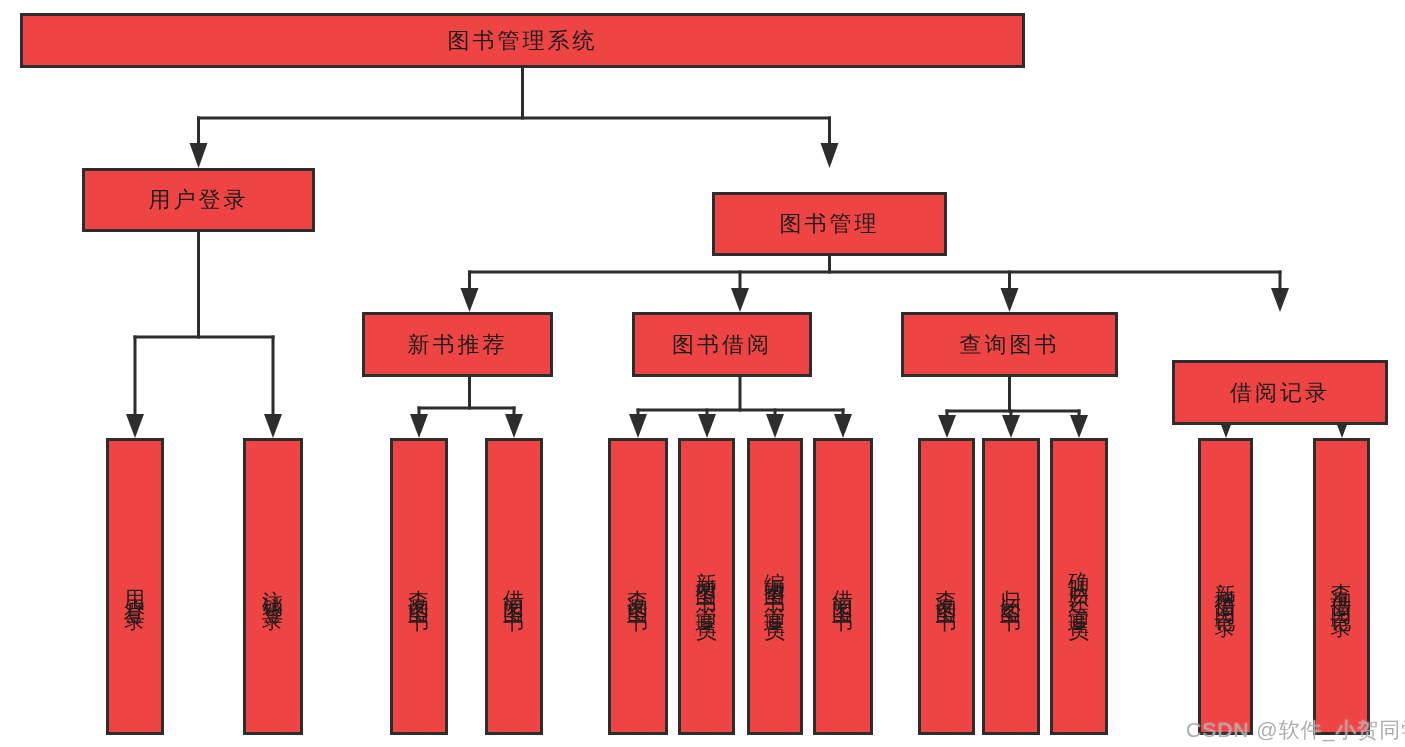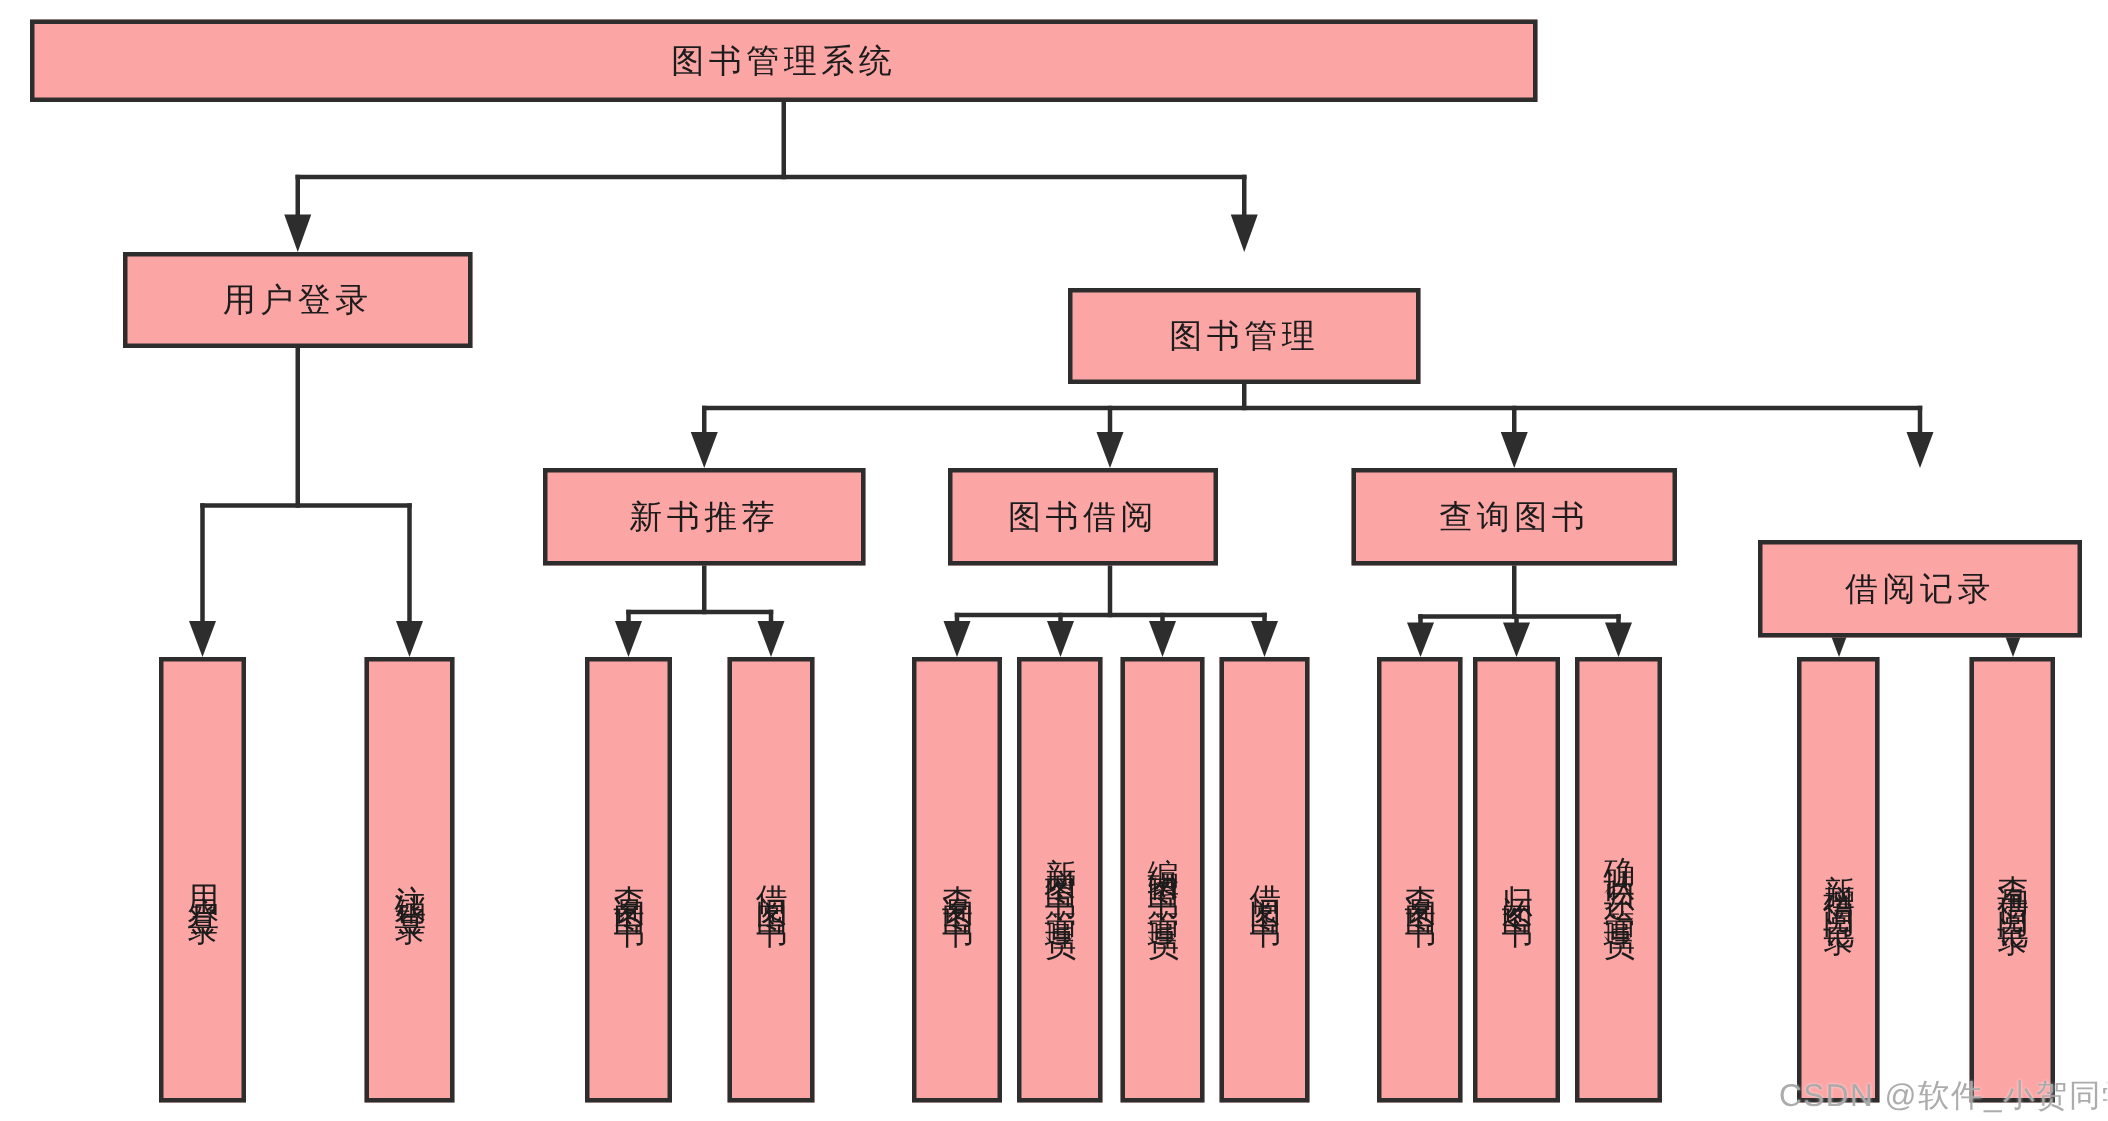--- a/index.html
+++ b/index.html
@@ -13,21 +13,21 @@
   }
   #connectors {
     position: absolute;
     left: 0; top: 0;
     width: 1405px; height: 747px;
   }
   .node {
     position: absolute;
     box-sizing: border-box;
     border: 3px solid #2d2d2d;
-    background: #fca5a5;
+    background: #ef4444;
     display: flex;
     align-items: center;
     justify-content: center;
     color: #1c1c1c;
   }
   .hnode {
     font-size: 22px;
     letter-spacing: 3px;
     white-space: nowrap;
   }
@@ -131,21 +131,21 @@
       <line x1="1342" y1="410" x2="1342" y2="416"></line>
       <polygon points="1342,438 1333,414 1351,414" stroke="none"></polygon>
     </g>
   </svg>
 
   <div class="node hnode" style="left:20px; top:13px; width:1005px; height:55px;">图书管理系统</div>
 
   <div class="node hnode" style="left:82px; top:168px; width:233px; height:64px;">用户登录</div>
   <div class="node hnode" style="left:712px; top:168px; width:235px; height:64px;margin-top:24px;">图书管理</div>
 
-  <div class="node hnode" style="left:362px; top:312px; width:215px; height:65px;">新书推荐</div>
+  <div class="node hnode" style="left:362px; top:312px; width:191px; height:65px;">新书推荐</div>
   <div class="node hnode" style="left:632px; top:312px; width:180px; height:65px;">图书借阅</div>
   <div class="node hnode" style="left:901px; top:312px; width:217px; height:65px;">查询图书</div>
   <div class="node hnode" style="left:1172px; top:312px; width:216px; height:65px;margin-top:48px;">借阅记录</div>
 
   <div class="node vnode" style="left:106px; width:58px;">用户登录</div>
   <div class="node vnode" style="left:243px; width:60px;">注销登录</div>
 
   <div class="node vnode" style="left:390px; width:58px;">查询图书</div>
   <div class="node vnode" style="left:485px; width:58px;">借阅图书</div>
 

